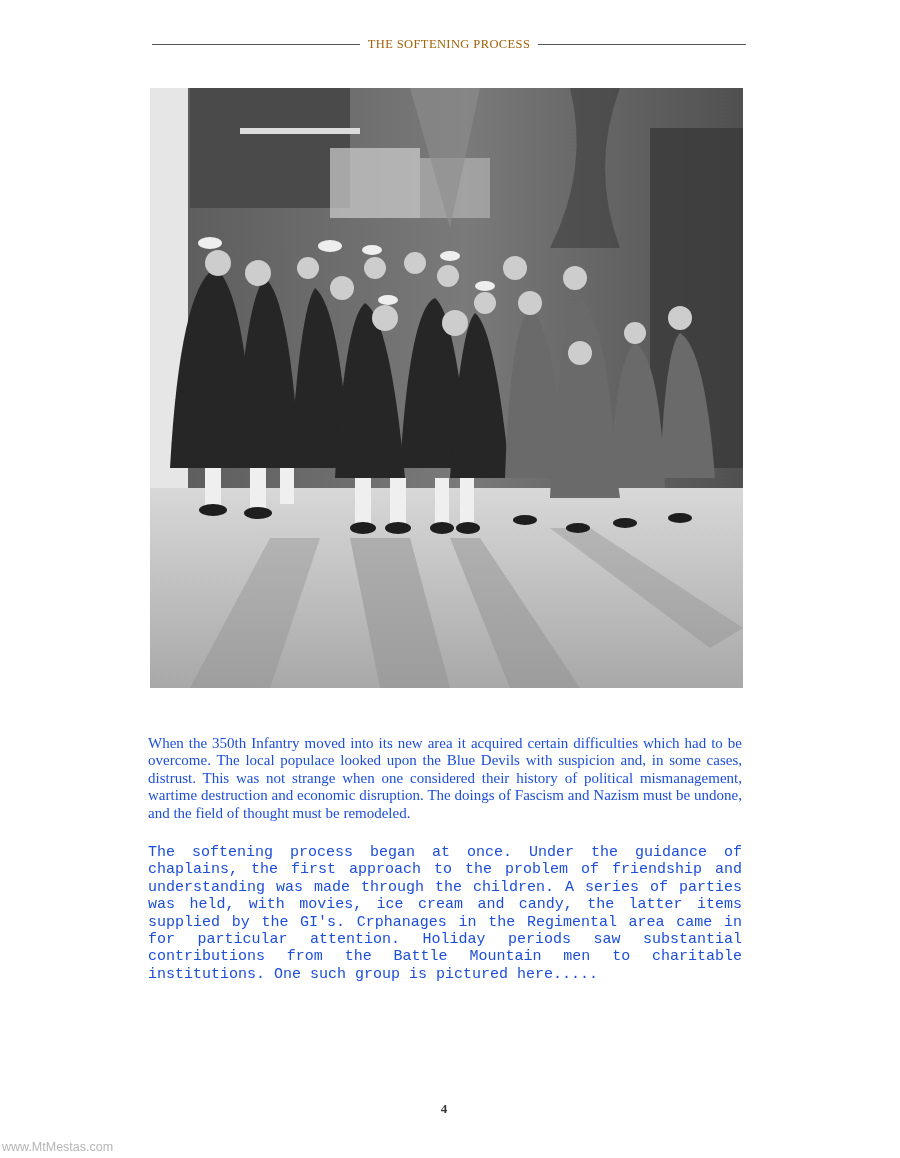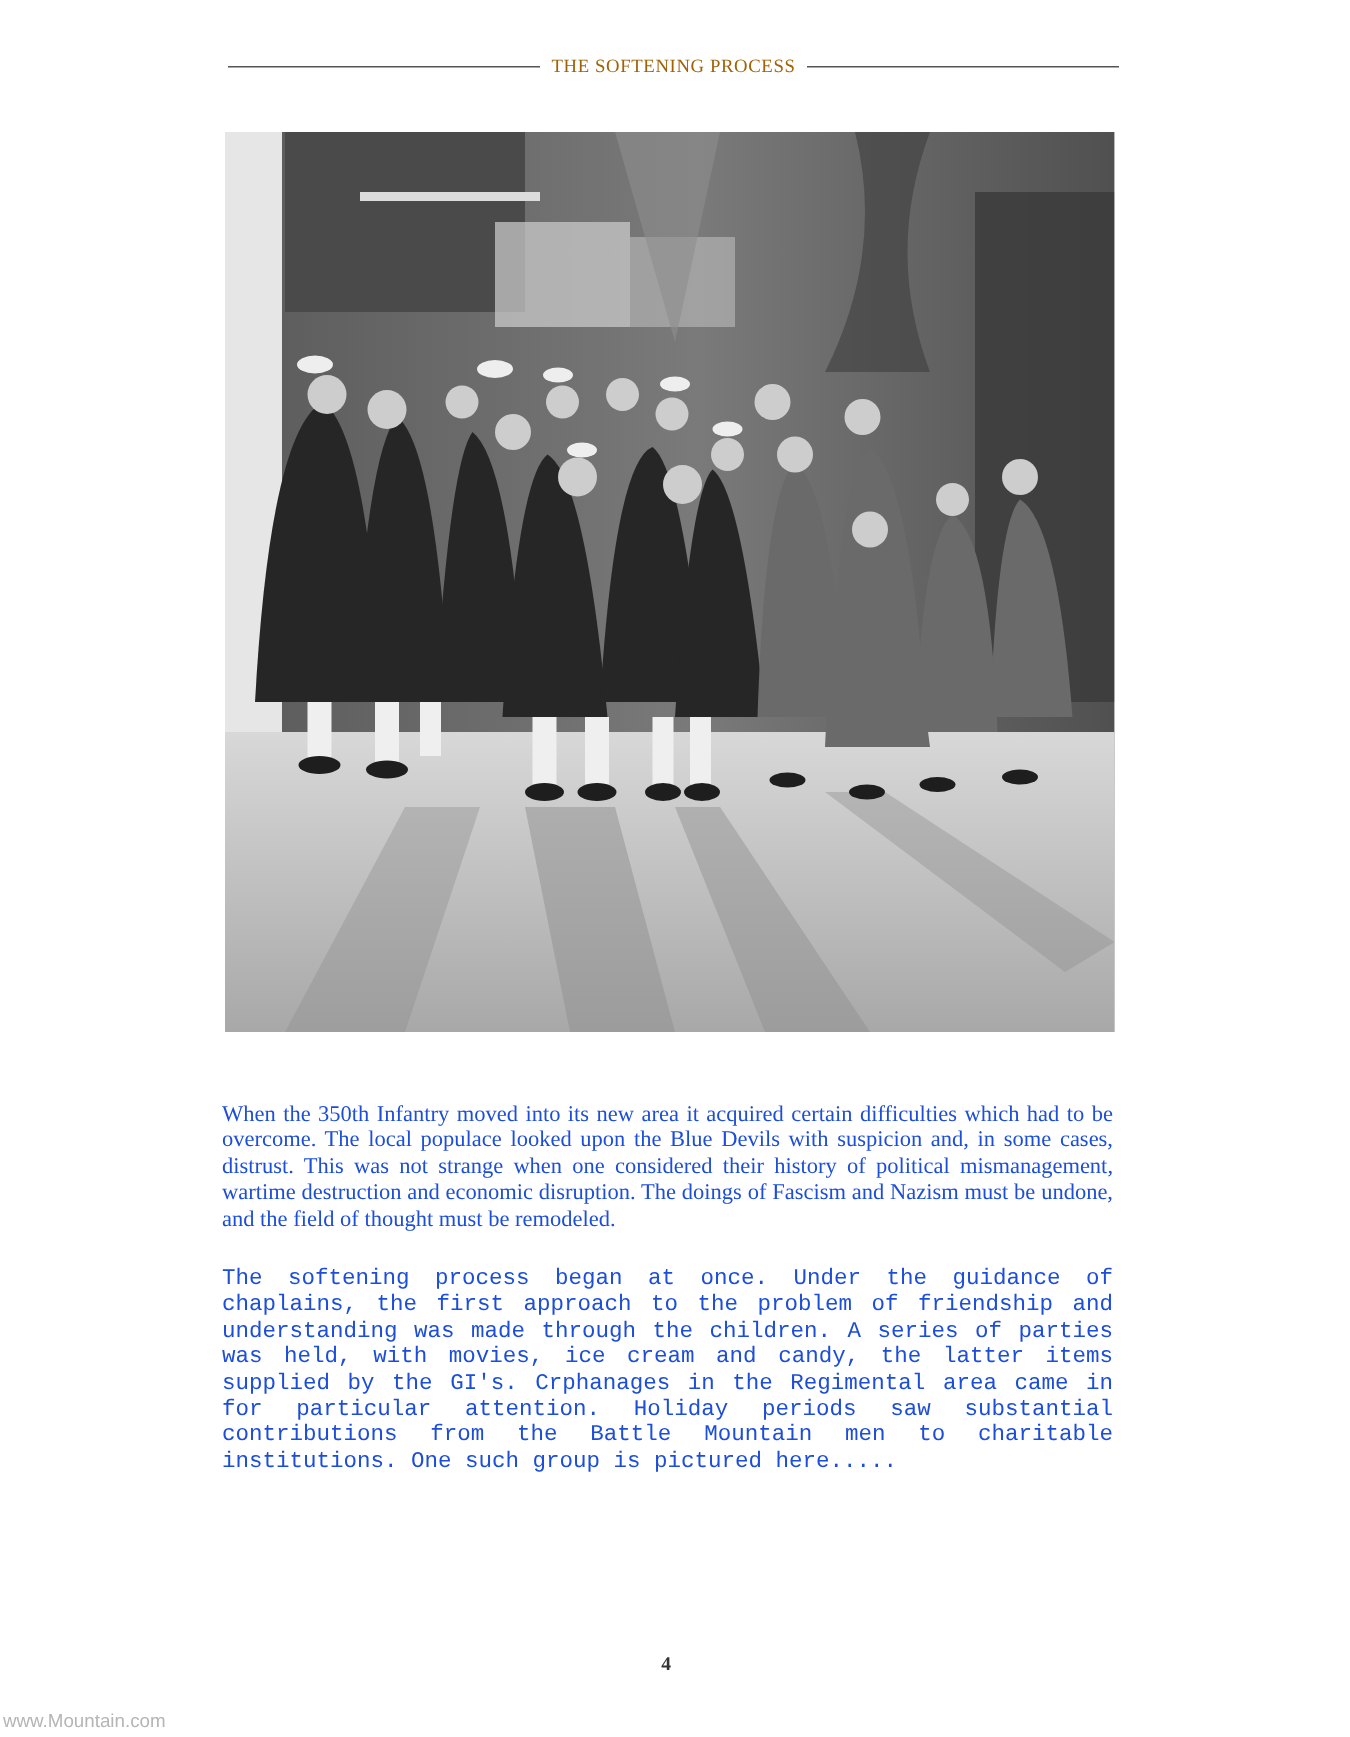--- a/index.html
+++ b/index.html
@@ -188,13 +188,13 @@
       <ellipse cx="475" cy="435" rx="12" ry="5"></ellipse>
       <ellipse cx="530" cy="430" rx="12" ry="5"></ellipse>
     </g>
   </svg>
 </div>
 
 <p class="text-block p1">When the 350th Infantry moved into its new area it acquired certain difficulties which had to be overcome. The local populace looked upon the Blue Devils with suspicion and, in some cases, distrust. This was not strange when one considered their history of political mismanagement, wartime destruction and economic disruption. The doings of Fascism and Nazism must be undone, and the field of thought must be remodeled.</p>
 <p class="text-block p2">The softening process began at once. Under the guidance of chaplains, the first approach to the problem of friendship and understanding was made through the children. A series of parties was held, with movies, ice cream and candy, the latter items supplied by the GI's. Crphanages in the Regimental area came in for particular attention. Holiday periods saw substantial contributions from the Battle Mountain men to charitable institutions. One such group is pictured here.....</p>
 
 <div class="page-number">4</div>
-<div class="watermark">www.Mountain.com</div>
+<div class="watermark">www.MtMestas.com</div>
 
 </body></html>

